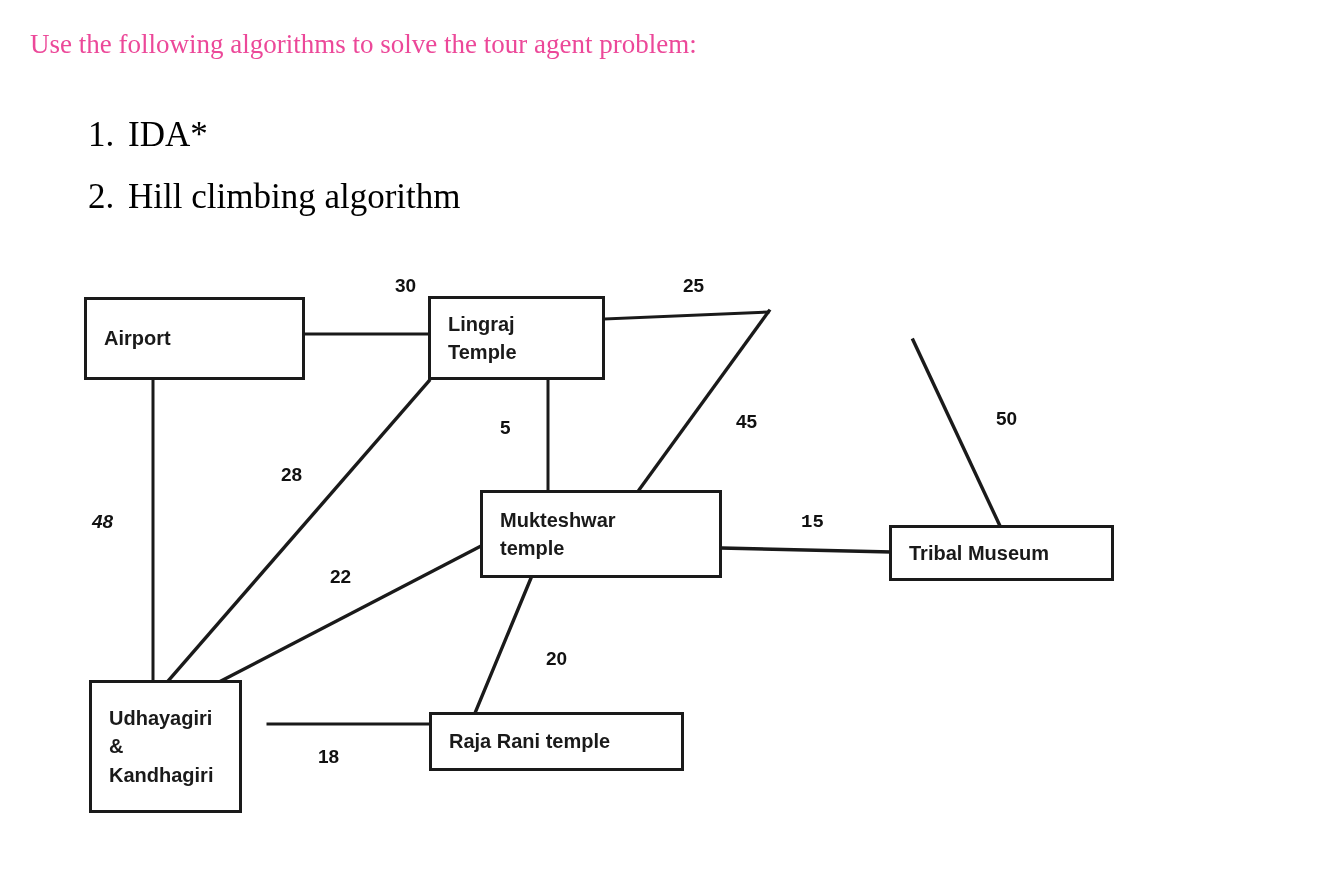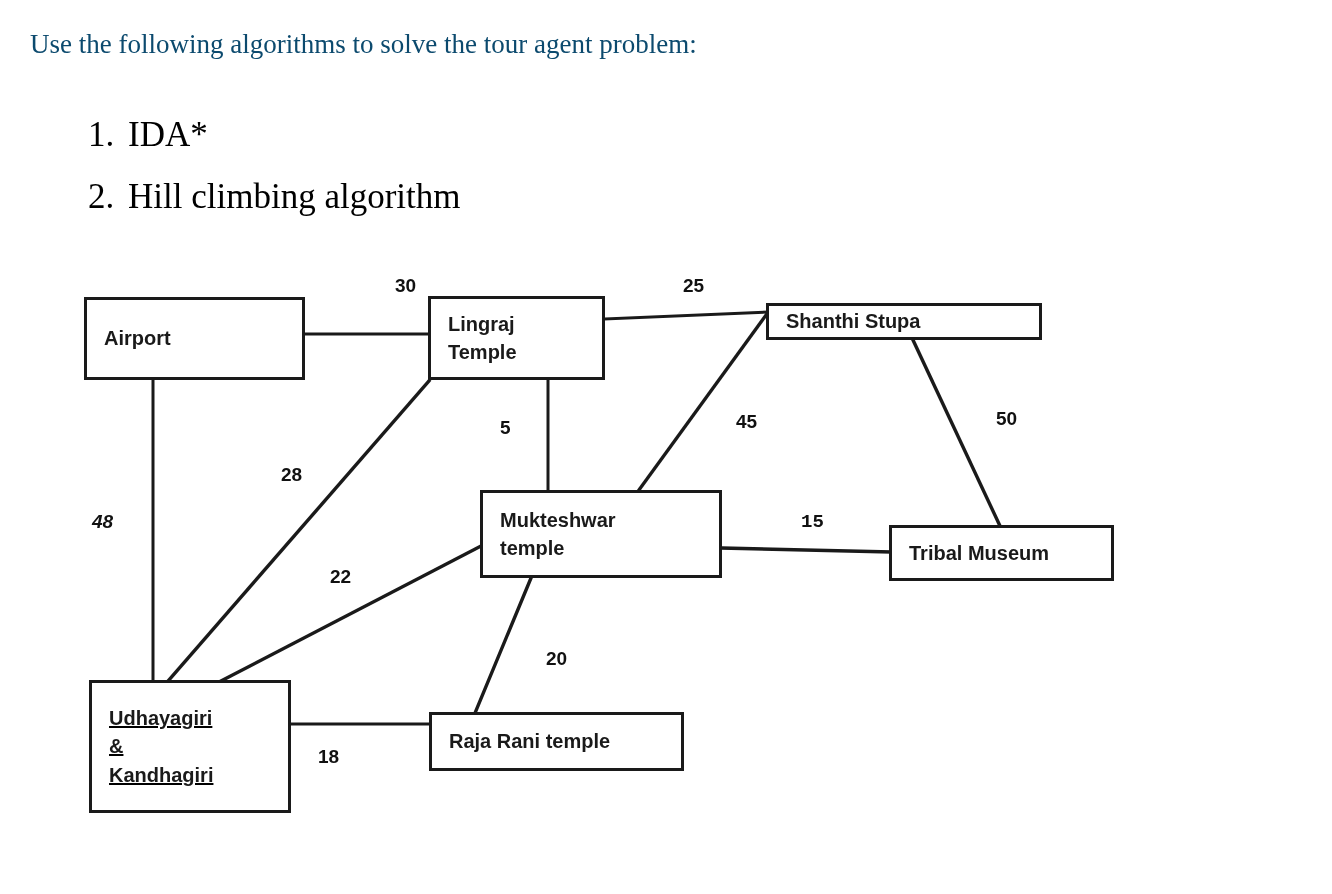--- a/index.html
+++ b/index.html
@@ -17,21 +17,21 @@
 
   
   #prose {
     position: absolute;
     left: 0; top: 0;
     width: 1332px;
   }
   .prose-line {
     font-family: "Liberation Serif", serif;
     font-size: 27px;
-    color: #0c4a6e;
+    color: #ec4899;
     line-height: 1.25;
     white-space: pre;
   }
   #intro-text {
     position: absolute;
     left: 30px;
     top: 28px;
   }
   #algo-list {
     position: absolute;
@@ -150,34 +150,31 @@
 
   <div class="node" style="left:84px;  top:297px; width:221px; height:83px;">
     <div class="node-label">Airport</div>
   </div>
 
   <div class="node" style="left:428px; top:296px; width:177px; height:84px;">
     <div class="node-label">Lingraj</div>
     <div class="node-label">Temple</div>
   </div>
 
-  <div class="node" style="left:766px; top:303px; width:276px; height:37px;">
-    <div class="node-label">Shanthi Stupa</div>
-  </div>
 
   <div class="node" style="left:480px; top:490px; width:242px; height:88px;">
     <div class="node-label">Mukteshwar</div>
     <div class="node-label">temple</div>
   </div>
 
   <div class="node" style="left:889px; top:525px; width:225px; height:56px;">
     <div class="node-label">Tribal Museum</div>
   </div>
 
-  <div class="node" style="left:89px;  top:680px; width:202px; height:133px;text-decoration:underline;">
+  <div class="node" style="left:89px;  top:680px; width:153px; height:133px;">
     <div class="node-label">Udhayagiri</div>
     <div class="node-label">&amp;</div>
     <div class="node-label">Kandhagiri</div>
   </div>
 
   <div class="node" style="left:429px; top:712px; width:255px; height:59px;">
     <div class="node-label">Raja Rani temple</div>
   </div>
 
 </div>

